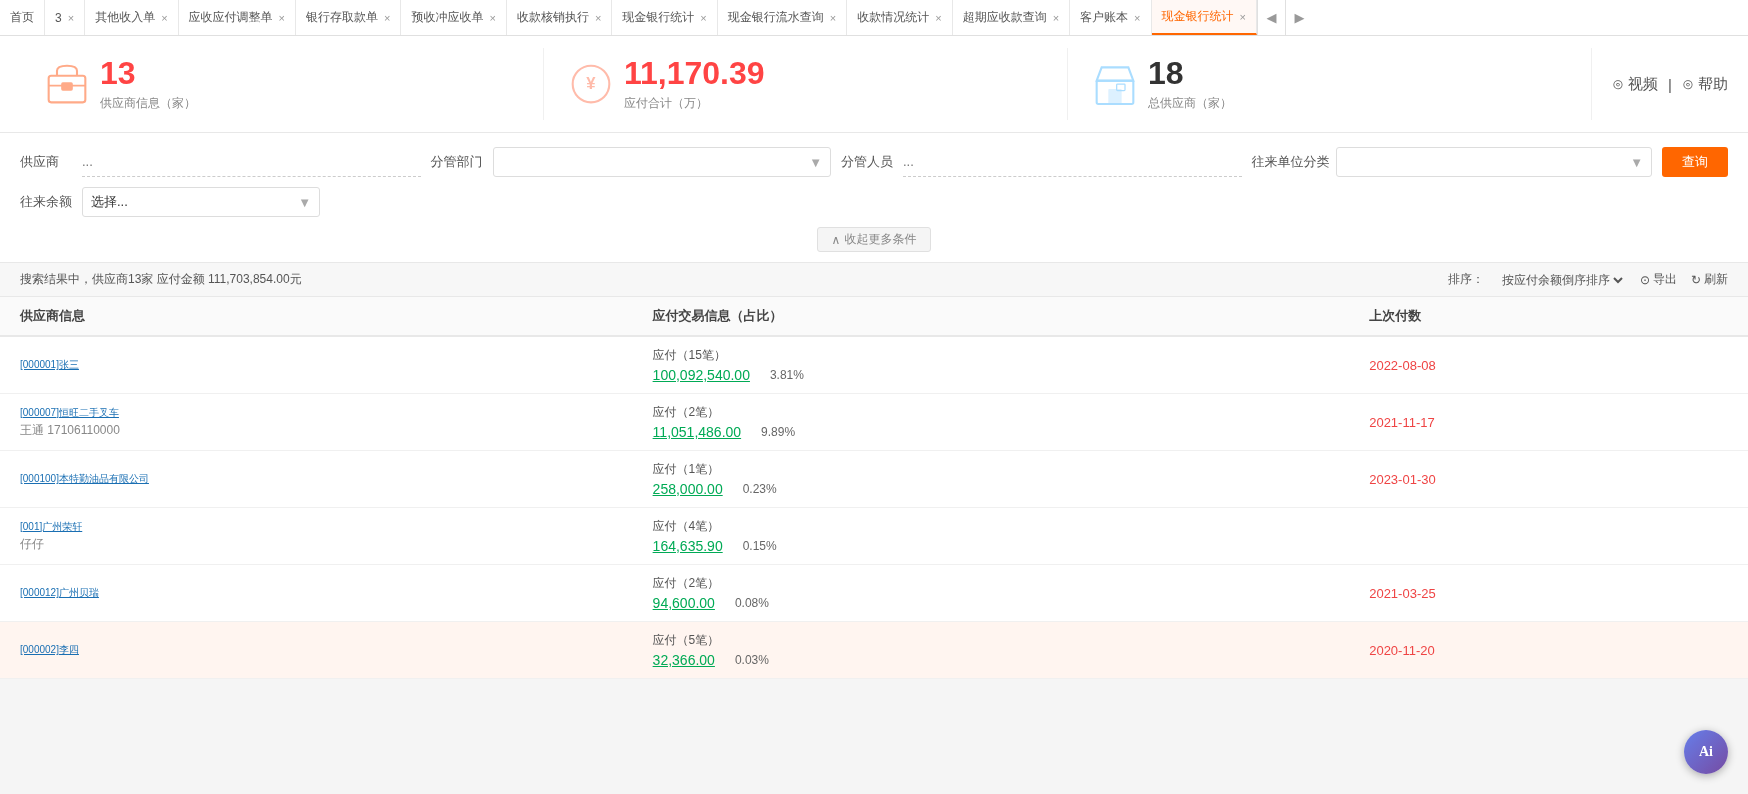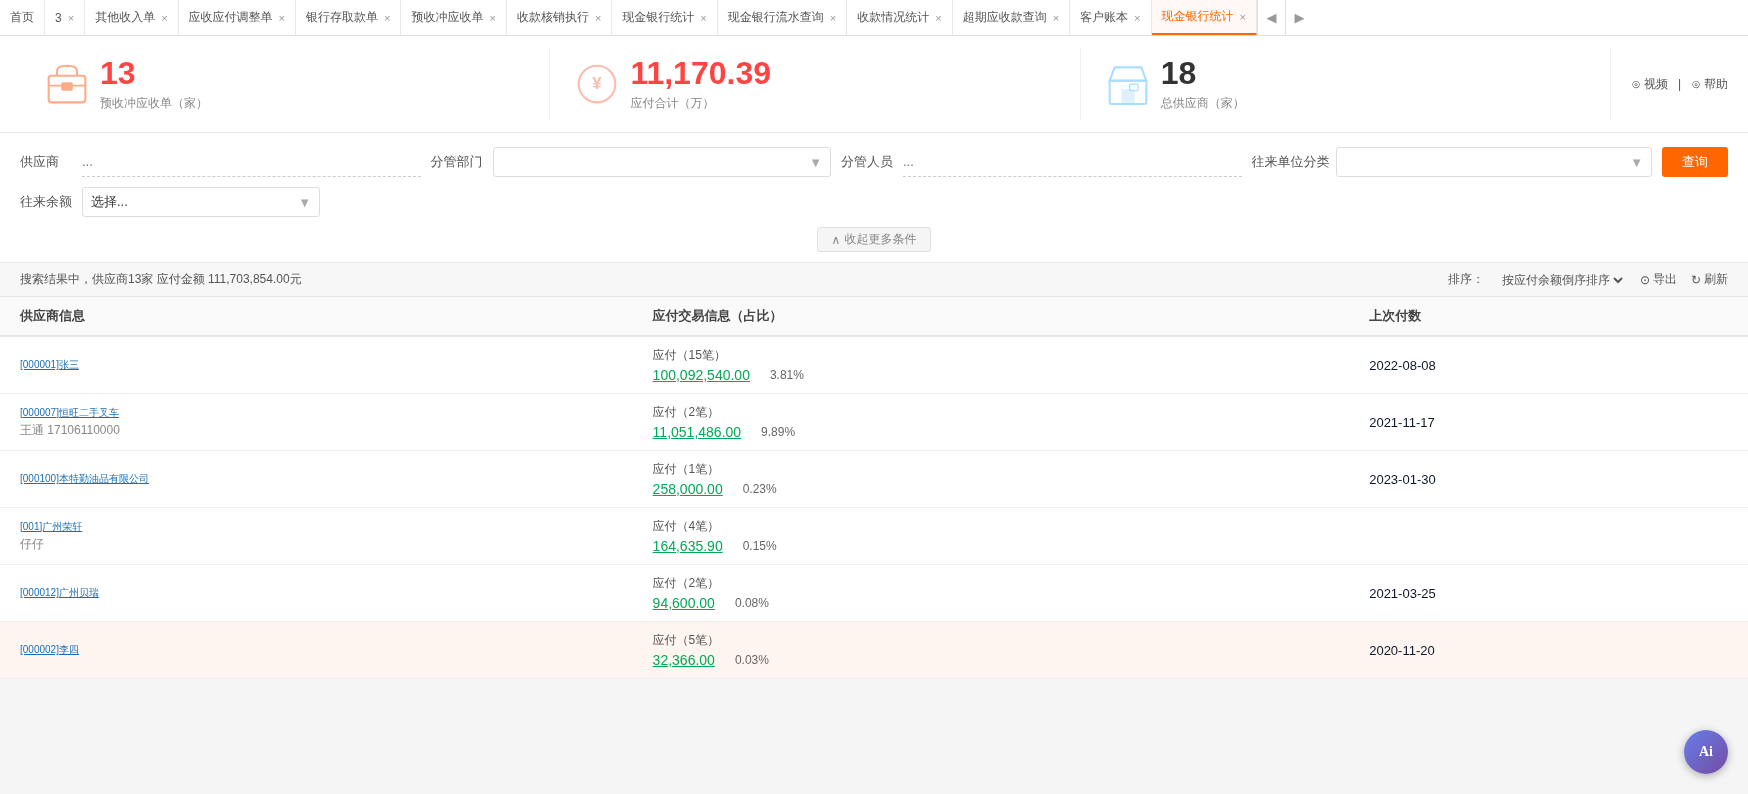--- a/index.html
+++ b/index.html
@@ -27,21 +27,21 @@
     .stat-card {
       display: flex; align-items: center; gap: 6px; flex: 1; padding: 8px 20px;
       border-right: 1px solid #f0f0f0;
     }
     .stat-card:last-child { border-right: none; }
     .stat-icon { width: 54px; height: 54px; display: flex; align-items: center; justify-content: center; }
     .stat-icon svg { width: 50px; height: 50px; }
     .stat-content { }
     .stat-number { font-size: 32px; font-weight: bold; color: #ff4444; line-height: 1.1; }
     .stat-label { font-size: 12px; color: #888; margin-top: 4px; }
-    .top-right-links { display: flex; align-items: center; font-size: 12px; color: #555; gap: 10px; padding-left: 20px; white-space: nowrap; }
+    .top-right-links { display: flex; align-items: center; font-size: 15px; color: #555; gap: 10px; padding-left: 20px; white-space: nowrap; }
     .top-right-links span { cursor: pointer; color: #555; }
 
     
     .filter-area {
       background: #fff; padding: 14px 20px 10px; border-bottom: 1px solid #e8e8e8;
     }
     .filter-row { display: flex; align-items: center; gap: 10px; margin-bottom: 10px; }
     .filter-item { display: flex; align-items: center; gap: 6px; flex: 1; }
     .filter-label { font-size: 13px; color: #555; white-space: nowrap; min-width: 56px; }
     .filter-input-dotted {
@@ -85,21 +85,21 @@
       padding: 10px 20px; text-align: left; font-size: 13px; font-weight: 600; color: #444;
     }
     .data-table tbody tr { border-bottom: 1px solid #f0f0f0; }
     .data-table tbody tr.highlighted { background: #fff5f0; }
     .data-table tbody td { padding: 10px 20px; font-size: 13px; vertical-align: middle; }
     .supplier-link { color: #1a6fb3; text-decoration: underline; cursor: pointer; font-size: 10px; }
     .supplier-sub { font-size: 12px; color: #888; margin-top: 2px; }
     .amount-green { color: #00aa55; font-size: 14px; font-weight: 500; text-decoration: underline; cursor: pointer; }
     .tx-count { font-size: 12px; color: #555; margin-bottom: 3px; }
     .pct-text { color: #666; font-size: 12px; margin-left: 20px; }
-    .date-text { color: #0f172a; font-size: 13px; }
+    .date-text { color: #ef4444; font-size: 13px; }
 
     
     ::-webkit-scrollbar { width: 6px; }
     ::-webkit-scrollbar-thumb { background: #ccc; border-radius: 3px; }
   </style>
 </head>
 <body>
 
 <div class="top-nav">
   <div class="nav-tab">
@@ -163,21 +163,21 @@
     <div class="stat-icon">
       <svg viewBox="0 0 60 60" fill="none" xmlns="http://www.w3.org/2000/svg">
         <rect x="8" y="20" width="44" height="32" rx="3" fill="none" stroke="#ffaa88" stroke-width="2.5"></rect>
         <path d="M18 20 V14 Q18 8 30 8 Q42 8 42 14 V20" fill="none" stroke="#ffaa88" stroke-width="2.5"></path>
         <rect x="23" y="28" width="14" height="10" rx="2" fill="#ffaa88"></rect>
         <line x1="8" y1="32" x2="52" y2="32" stroke="#ffaa88" stroke-width="2"></line>
       </svg>
     </div>
     <div class="stat-content">
       <div class="stat-number">13</div>
-      <div class="stat-label">预收冲应收单（家）</div>
+      <div class="stat-label">供应商信息（家）</div>
     </div>
   </div>
 
   <div class="stat-card">
     <div class="stat-icon">
       <svg viewBox="0 0 60 60" fill="none" xmlns="http://www.w3.org/2000/svg">
         <circle cx="30" cy="30" r="22" fill="none" stroke="#ffbbaa" stroke-width="2.5"></circle>
         <text x="30" y="36" text-anchor="middle" font-size="20" fill="#ffbbaa" font-weight="bold">¥</text>
       </svg>
     </div>

